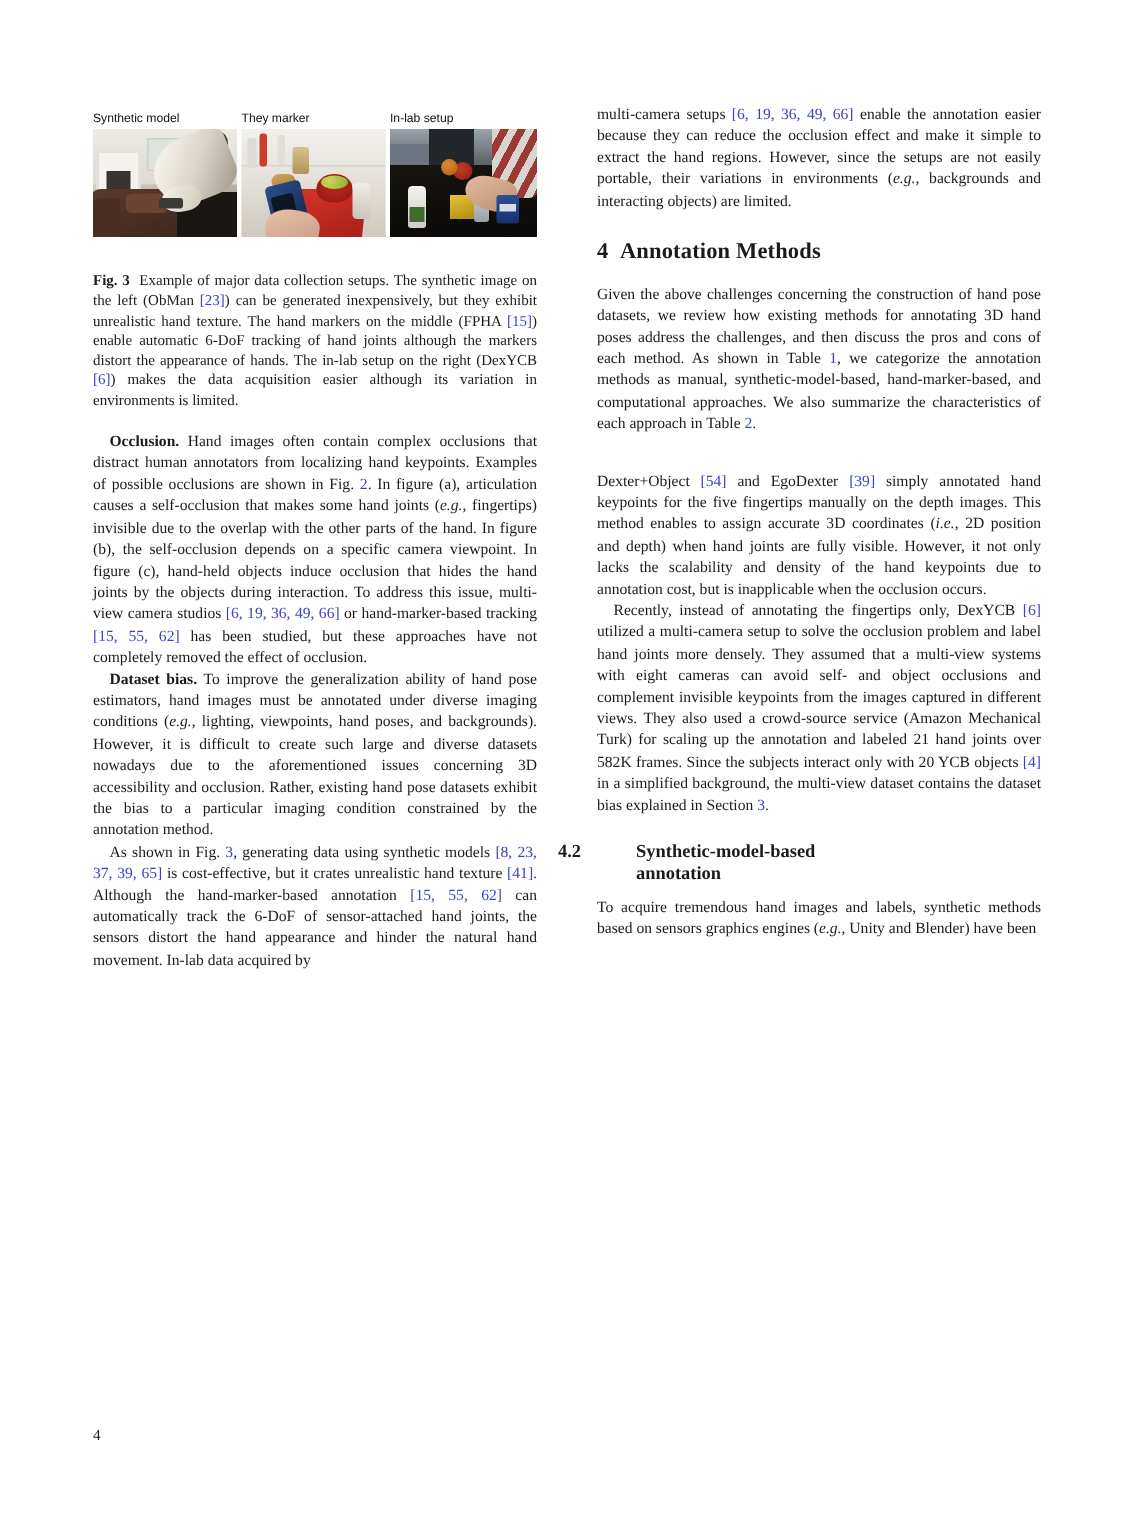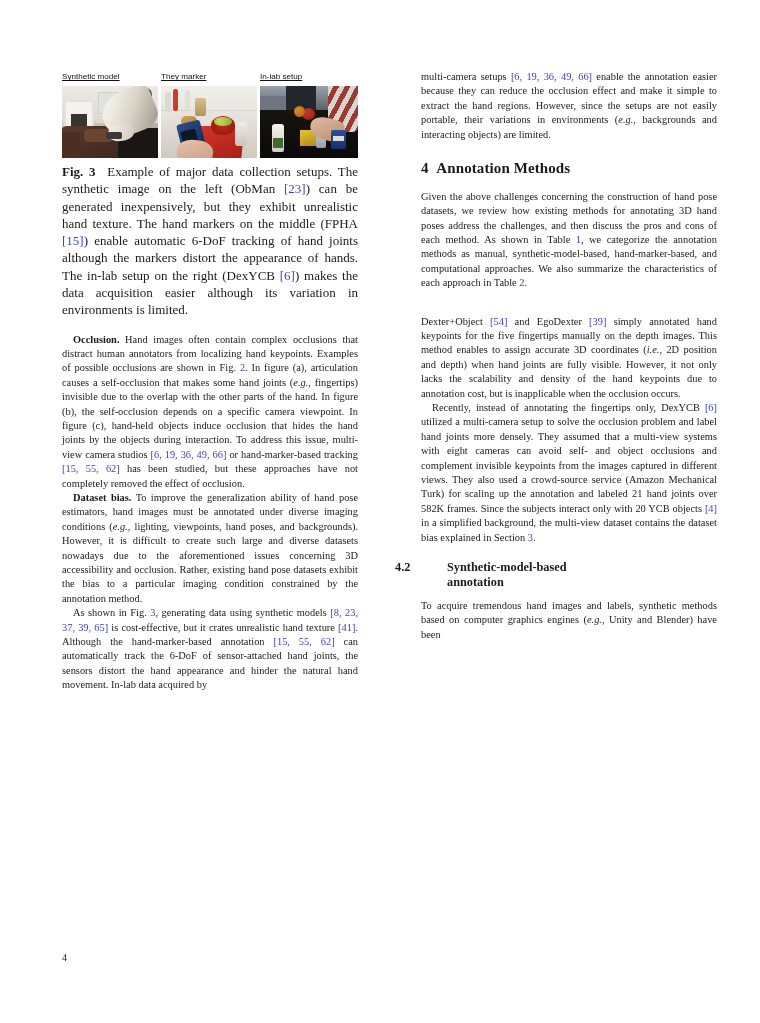--- a/index.html
+++ b/index.html
@@ -27,21 +27,21 @@
   .col {
     position: absolute;
     width: 296px;
     font-size: 10.4px;
     line-height: 1.385;
     text-align: justify;
     text-justify: inter-word;
     hyphens: manual;
   }
   .col-left  { left: 62px;  top: 70px; }
-  .col-right { left: 421px; top: 70px; }
+  .col-right { left: 398px; top: 70px; }
 
   p {
     margin: 0;
     text-indent: 0;
   }
   p.indent { text-indent: 11px; }
 
   .ref { color: #3c42c4; }
   .it  { font-style: italic; }
   .bf  { font-weight: bold; }
@@ -52,22 +52,21 @@
     width: 296px;
     margin: 0;
   }
   .fig-labels {
     display: flex;
     width: 296px;
     font-family: "Liberation Sans", "DejaVu Sans", sans-serif;
     font-size: 8.1px;
     color: #111;
     height: 14px;
-    align-items: center;
-    text-decoration: underline;
+    align-items: flex-end;
   }
   .fig-labels span { display: block; }
   .lbl-a { width: 99px; }
   .lbl-b { width: 99px; }
   .lbl-c { width: 98px; }
 
   .fig-row {
     display: flex;
     width: 296px;
     gap: 3px;
@@ -132,22 +131,22 @@
   .lab .can::after { content:""; position:absolute; left:2px; top:6px; right:2px; height:5px; background:#d7dbe4; }
   .lab .soap { position:absolute; left:12px; top:38px; width:12px; height:28px; background:linear-gradient(180deg,#f3f2ee,#cfccc4); border-radius:3px 3px 2px 2px; }
   .lab .soap::after { content:""; position:absolute; left:1px; bottom:4px; right:1px; height:10px; background:#3f6b2c; }
   .lab .box { position:absolute; left:40px; top:44px; width:17px; height:16px; background:linear-gradient(160deg,#e8c23a,#b08c12); }
   .lab .bottle-c { position:absolute; left:56px; top:34px; width:10px; height:28px; background:linear-gradient(180deg,#dfe4e8,#9aa0a6); border-radius:2px; }
   .lab .red-obj { position:absolute; left:42px; top:22px; width:13px; height:12px; background:radial-gradient(circle at 40% 35%,#c33a2a,#8d1d13); border-radius:50%; }
   .lab .orange-obj { position:absolute; left:34px; top:20px; width:11px; height:11px; background:radial-gradient(circle at 40% 35%,#e08a2c,#ad5f12); border-radius:50%; }
 
   .caption {
     width: 296px;
-    margin-top: 5px;
-    font-size: 13px;
+    margin-top: 23px;
+    font-size: 10px;
     line-height: 1.33;
     text-align: justify;
     color: #1a1a1a;
   }
 
   
   h2.sec {
     font-size: 15px;
     font-weight: bold;
     margin: 0;
@@ -282,20 +281,20 @@
         <p class="indent"><span>Recently, instead of annotating the fingertips only, DexYCB </span><span class="ref">[6]</span><span> utilized a multi-camera setup to solve the occlusion problem and label hand joints more densely. They assumed that a multi-view systems with eight cameras can avoid self- and object occlusions and complement invisible keypoints from the images captured in different views. They also used a crowd-source service (Amazon Mechanical Turk) for scaling up the annotation and labeled 21 hand joints over 582K frames. Since the subjects interact only with 20 YCB objects </span><span class="ref">[4]</span><span> in a simplified background, the multi-view dataset contains the dataset bias explained in Section </span><span class="ref">3</span><span>.</span></p>
       </div>
 
     <div class="sp-sub-before"></div>
     <h3 class="subsec hang">
       <span class="num">4.2</span><span class="txt">Synthetic-model-based</span><br><span class="txt">annotation</span>
     </h3>
     <div class="sp-sub-after"></div>
 
     <div>
-        <p><span>To acquire tremendous hand images and labels, synthetic methods based on computer graphics engines (</span><span class="it">e.g.</span><span>, Unity and Blender) have been</span></p>
+        <p><span>To acquire tremendous hand images and labels, synthetic methods based on sensors graphics engines (</span><span class="it">e.g.</span><span>, Unity and Blender) have been</span></p>
       </div>
 
   </div>
 
   <div class="pageno">4</div>
 
 </div>
 
 </body></html>

